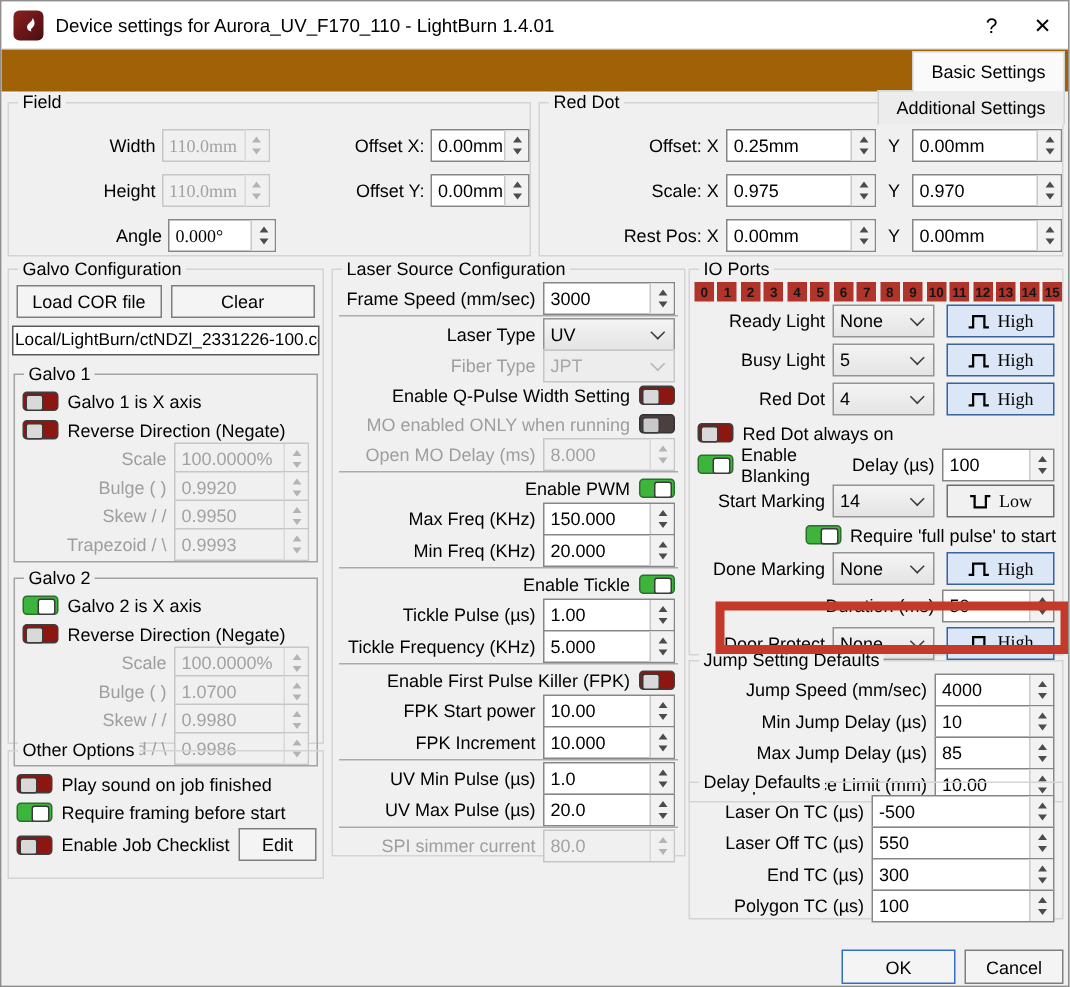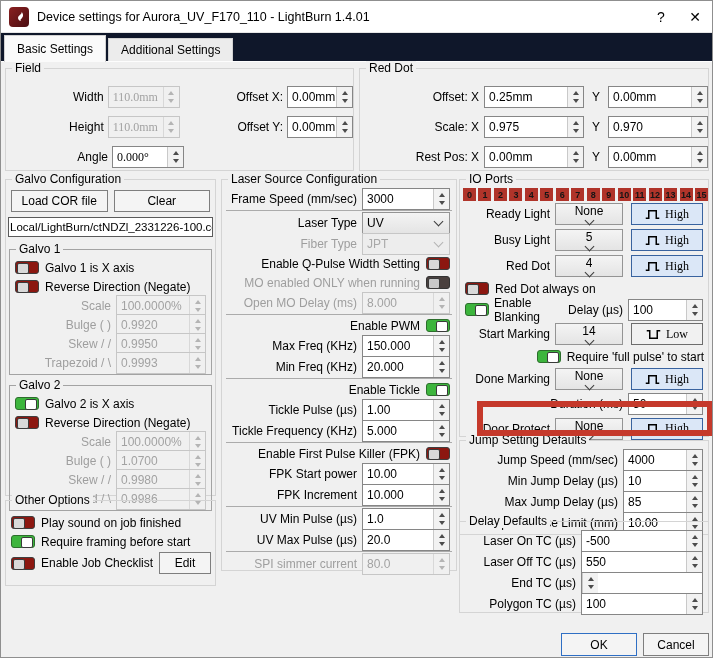--- a/index.html
+++ b/index.html
@@ -7,21 +7,21 @@
   *{box-sizing:border-box;}
   #app{position:relative;width:713px;height:658px;background:#f0f0f0;border:1px solid #8f8f8f;overflow:hidden;}
 
   
   .titlebar{height:32px;background:#fff;display:flex;align-items:center;padding:0 0 0 8px;border-bottom:1px solid #e6e6e6;}
   .appicon{width:20px;height:20px;border-radius:4px;background:linear-gradient(135deg,#8a2020,#4a0e12);display:flex;align-items:center;justify-content:center;margin-right:8px;flex:0 0 auto;}
   .title{flex:1;font-size:12.5px;white-space:nowrap;overflow:hidden;}
   .tbtn{width:34px;height:32px;display:flex;align-items:center;justify-content:center;font-size:14px;cursor:default;}
 
   
-  .tabbar{height:28px;display:flex;align-items:flex-end;padding-left:3px;background:#0f172a;position:relative;z-index:2;}
+  .tabbar{height:28px;display:flex;align-items:flex-end;padding-left:3px;background:#a16207;position:relative;z-index:2;flex-direction:column;}
   .tab{border:1px solid #d2d2d2;border-bottom:none;background:#ececec;padding:4px 12px 4px 12px;margin-right:2px;font-size:12px;}
   .tab.active{background:#fafafa;padding:6px 12px;position:relative;top:1px;}
 
   .content{position:absolute;top:60px;left:0;right:0;bottom:0;background:#f0f0f0;border-top:1px solid #fdfdfd;}
 
   
   .group{position:absolute;border:1px solid #d4d4d4;}
   .gt{position:absolute;top:-8px;left:6px;background:#f0f0f0;padding:0 3px;white-space:nowrap;}
   .subgroup{position:relative;border:1px solid #a3a3a3;margin:0 3px;}
 
@@ -59,21 +59,21 @@
   .tog::before{content:"";position:absolute;top:1px;width:10px;height:9px;border-radius:2px;border:1px solid #3a3a3a;}
   .tog.off{background:var(--toggle-off,#8c1710);border:1px solid #3e3e3e;}
   .tog.off::before{left:1px;background:#d9d9d9;}
   .tog.on{background:var(--toggle-on,#3db53d);border:1px solid #2c6e2c;}
   .tog.on::before{right:1px;background:#fff;}
   .tog.disoff{background:#4a403e;border:1px solid #333;}
   .tog.disoff::before{left:1px;background:#c9c9c9;}
 
   
   .rlbl{text-align:right;white-space:nowrap;}
-  .dis-t{color:#9e9e9e;}.w66{width:66px;}.w68{width:68px;flex-direction:column;}.w72{width:72px;font-family:Liberation Serif, serif;}.w75{width:75px;}
+  .dis-t{color:#9e9e9e;}.w66{width:66px;}.w68{width:68px;}.w72{width:72px;font-family:Liberation Serif, serif;}.w75{width:75px;}
   .w80{width:80px;}.w88{width:88px;}.w90{width:90px;}.w94{width:94px;}.w100{width:100px;}.w104{width:104px;}
   .w112{width:112px;}.w122{width:122px;}
   .frow{display:flex;align-items:center;height:24px;margin:6px 0 0 8px;gap:4px;}
   .rdrow{display:flex;align-items:center;height:24px;margin:6px 0 0 8px;gap:5px;}
   .ylab{width:14px;text-align:center;}
 
   .lrow{display:flex;align-items:center;height:21px;padding:0 6px 0 4px;}
   .lrow .rlbl{flex:1;margin-right:5px;}
   .lrowt{display:flex;align-items:center;height:19px;padding:0 6px 0 4px;}
   .lrowt .rlbl{flex:1;margin-right:6px;}
@@ -597,20 +597,21 @@
       <div class="jrow">
         <span class="rlbl">Laser Off TC (µs)</span>
         <div class="spin w122">
             <span class="v">550</span>
             <span class="arr"></span>
           </div>
       </div>
       <div class="jrow">
         <span class="rlbl">End TC (µs)</span>
         <div class="spin w122">
+            <span class="v">300</span>
             <span class="arr"></span>
           </div>
       </div>
       <div class="jrow">
         <span class="rlbl">Polygon TC (µs)</span>
         <div class="spin w122">
             <span class="v">100</span>
             <span class="arr"></span>
           </div>
       </div>

